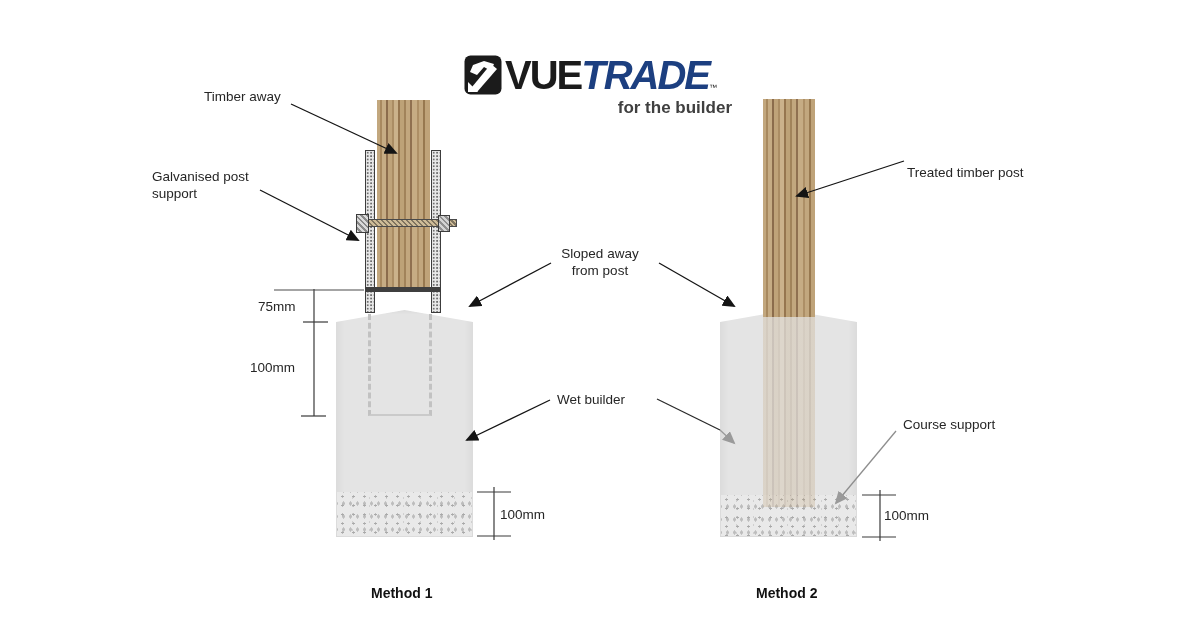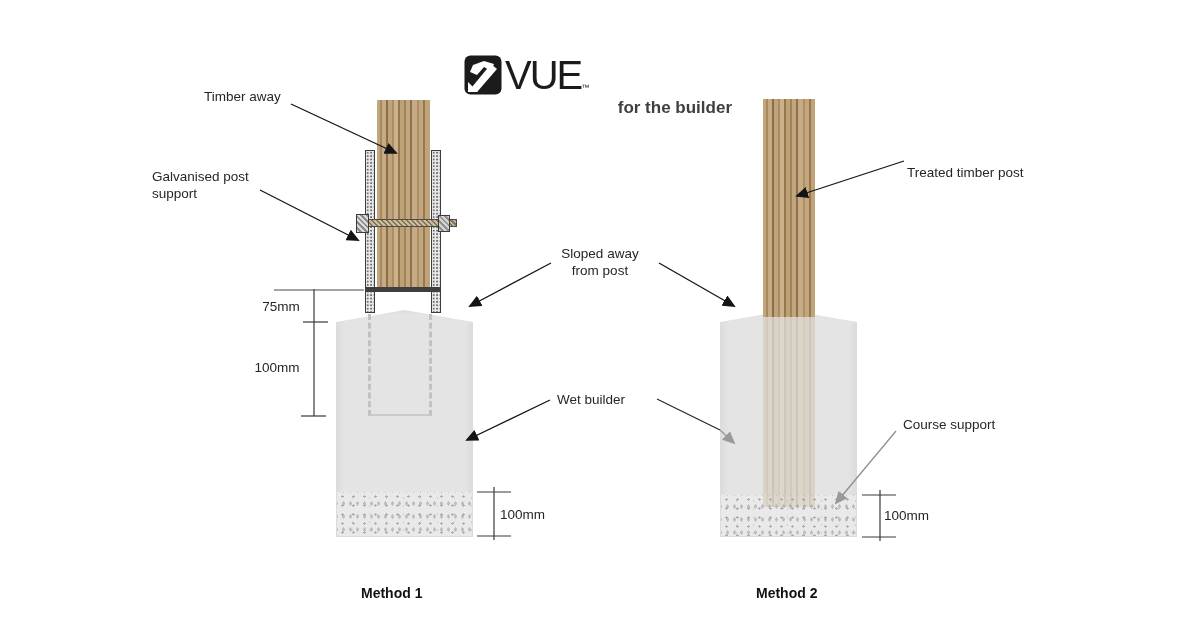--- a/index.html
+++ b/index.html
@@ -3,21 +3,21 @@
 <meta charset="utf-8">
 <style>
   * { margin:0; padding:0; box-sizing:border-box; }
   body { background:#fff; font-family:"Liberation Sans", sans-serif; }
   .canvas { position:relative; width:1189px; height:637px; background:#ffffff; overflow:hidden; }
 
   
   .logo { position:absolute; left:464px; top:55px; width:270px; }
   .logo-row { display:flex; align-items:flex-start; }
   .logo-icon { width:38px; height:40px; margin-right:3px; }
-  .logo-vue { font-size:40px; line-height:40px; font-weight:normal; color:#1b1b1b; letter-spacing:-2px; transform:scaleY(1.02); }
+  .logo-vue { font-size:40px; line-height:40px; font-weight:bold; color:#1b1b1b; letter-spacing:-2px; transform:scaleY(1.02); }
   .logo-trade { font-size:40px; line-height:40px; font-weight:bold; font-style:italic; color:#1c3f80; letter-spacing:-2px; transform:scaleY(1.02); }
   .logo-tm { font-size:8px; color:#1b1b1b; align-self:flex-end; margin-bottom:3px; }
   .logo-tagline { text-align:right; font-size:17px; font-weight:bold; color:#404040; letter-spacing:0px; margin-top:3px; padding-right:2px; }
 
   
   .concrete { position:absolute; background:#e4e4e4; clip-path:polygon(0% 5.3%, 50% 0%, 100% 5.3%, 100% 100%, 0% 100%); box-shadow:inset -4px 0 6px rgba(0,0,0,0.04), inset 4px 0 6px rgba(0,0,0,0.04); }
   .gravel { position:absolute; background-color:#e9e9e9;
     background-image:
       radial-gradient(#a9a9a9 1.1px, transparent 1.5px),
       radial-gradient(#bdbdbd 1px, transparent 1.4px),
@@ -50,39 +50,40 @@
   .seat-bar { position:absolute; background:#3f3f3f; }
   .ghost-bracket { position:absolute; border-left:3px dashed #c2c2c2; border-right:3px dashed #c2c2c2; border-bottom:2px solid #cacaca; }
   .bolt-shaft { position:absolute; background:repeating-linear-gradient(45deg,#cdbb97 0 2px,#80745f 2px 3.5px); border:1px solid #4a4a4a; }
   .bolt-head { position:absolute; background:repeating-linear-gradient(45deg,#dadada 0 2px,#8a8a8a 2px 4px); border:1px solid #3c3c3c; }
   .bolt-nut { position:absolute; background:repeating-linear-gradient(45deg,#d4d4d4 0 2px,#909090 2px 4px); border:1px solid #3c3c3c; }
 
   
   .lbl { position:absolute; font-size:13.5px; color:#262626; line-height:17px; white-space:nowrap; }
   .lbl.wrap { white-space:normal; }
   .dim { position:absolute; font-size:13.5px; color:#262626; white-space:nowrap; }
-  .dim.r { text-align:center; }
+  .dim.r { text-align:left; }
   .caption { position:absolute; font-size:14px; font-weight:bold; color:#111; white-space:nowrap; }
 
   .overlay { position:absolute; left:0; top:0; width:1189px; height:637px; pointer-events:none; }
 </style>
 </head>
 <body>
 
 <div class="canvas">
 
   <div class="logo">
     <div class="logo-row">
       <svg class="logo-icon" viewBox="0 0 38 40">
         <rect x="0.5" y="0.5" width="37" height="39" rx="6" fill="#1b1b1b"></rect>
         <path d="M4 37 L14 37 L4 27 Z" fill="#ffffff"></path>
         <polygon points="27,9 33,14 13,37 8,32" fill="#ffffff"></polygon>
         <path d="M6,17 L9,10 L20,6 L30,9 L27,16 L20,12 L13,20 Z" fill="#ffffff"></path>
       </svg>
       <span class="logo-vue">VUE</span>
+      <span class="logo-trade">TRADE</span>
       <span class="logo-tm">™</span>
     </div>
     <div class="logo-tagline">for the builder</div>
   </div>
 
   <div class="concrete" style="left:336px; top:310px; width:137px; height:227px;"></div>
   <div class="gravel" style="left:337px; top:492px; width:135px; height:44px;"></div>
   <div class="ghost-bracket" style="left:368px; top:314px; width:64px; height:102px;"></div>
   <div class="wood" style="left:377px; top:100px; width:53px; height:188px;"></div>
   <div class="plate" style="left:365px; top:150px; height:163px;"></div>
@@ -136,16 +137,16 @@
   <div class="lbl wrap" style="left:152px; top:168px; width:112px;">Galvanised post support</div>
   <div class="lbl" style="left:557px; top:391px;">Wet builder</div>
   <div class="lbl" style="left:907px; top:164px;">Treated timber post</div>
   <div class="lbl" style="left:903px; top:416px;">Course support</div>
 
   <div class="dim r" style="left:258px; top:299px; width:46px;">75mm</div>
   <div class="dim r" style="left:250px; top:360px; width:54px;">100mm</div>
   <div class="dim" style="left:500px; top:507px;">100mm</div>
   <div class="dim" style="left:884px; top:508px;">100mm</div>
 
-  <div class="caption" style="left:361px; top:585px;">Method 1</div>
+  <div class="caption" style="left:371px; top:585px;">Method 1</div>
   <div class="caption" style="left:756px; top:585px;">Method 2</div>
 
 </div>
 
 </body></html>

